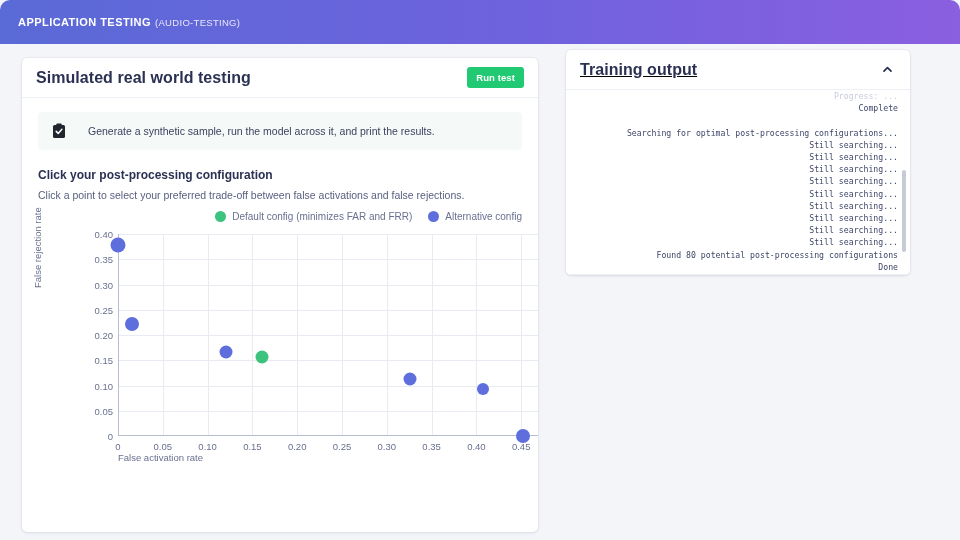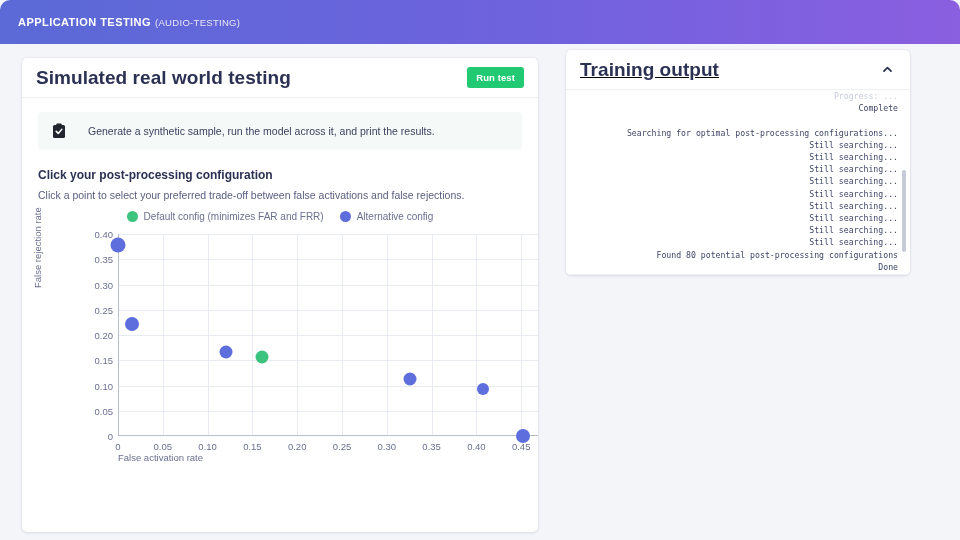--- a/index.html
+++ b/index.html
@@ -32,21 +32,21 @@
     position: absolute; background: #ffffff; border-radius: 5px;
     box-shadow: 0 1px 3px rgba(40,45,80,.10), 0 0 0 1px rgba(40,45,80,.035);
   }
   #left-card  { left: 22px;  top: 58px; width: 516px; height: 474px; overflow: hidden; }
   #right-card { left: 566px; top: 50px; width: 344px; height: 225px; overflow: hidden; text-decoration: underline; }
 
   .card-head {
     height: 40px; display: flex; align-items: center; justify-content: space-between;
     padding: 0 14px; border-bottom: 1px solid #eef0f5;
   }
-  .card-title { font-size: 19px; color: #2b3153; font-weight: bold; letter-spacing: .05px; }
+  .card-title { font-size: 16px; color: #2b3153; font-weight: bold; letter-spacing: .05px; }
 
   .run-btn {
     background: #21ca72; color: #ffffff; font-size: 9.5px; font-weight: bold;
     border: none; border-radius: 3px; padding: 5px 9px; cursor: pointer;
     letter-spacing: .1px;
   }
 
   .collapse-btn {
     width: 18px; height: 18px; display: flex; align-items: center; justify-content: center;
     cursor: pointer; color: #2b3153; background: none; border: none;
@@ -59,21 +59,21 @@
     background: #f5f9f8; border-radius: 4px; height: 38px;
     display: flex; align-items: center; padding: 0 14px; margin-bottom: 18px;
   }
   .note-ico { width: 14px; height: 16px; margin-right: 22px; flex: 0 0 auto; }
   .note-text { font-size: 10.5px; color: #3c4260; }
 
   .sec-title { font-size: 12px; font-weight: bold; color: #2b3153; margin-bottom: 7px; }
   .sec-sub   { font-size: 10.5px; color: #5a6080; margin-bottom: 10px; }
 
   
-  .legend { display: flex; justify-content: center; gap: 16px; margin: 6px 0 4px 0; }
+  .legend { display: flex; justify-content: flex-end; gap: 16px; margin: 6px 0 4px 0; }
   .lg-item { display: flex; align-items: center; gap: 6px; }
   .lg-dot { width: 11px; height: 11px; border-radius: 50%; display: block; }
   .lg-lab { font-size: 10px; color: #6a7090; }
 
   
   #chart-wrap { position: relative; width: 484px; height: 232px; margin-top: 2px; }
   #plot {
     position: absolute; left: 80px; top: 8px; width: 448px; height: 202px;
   }
   .ylab {

